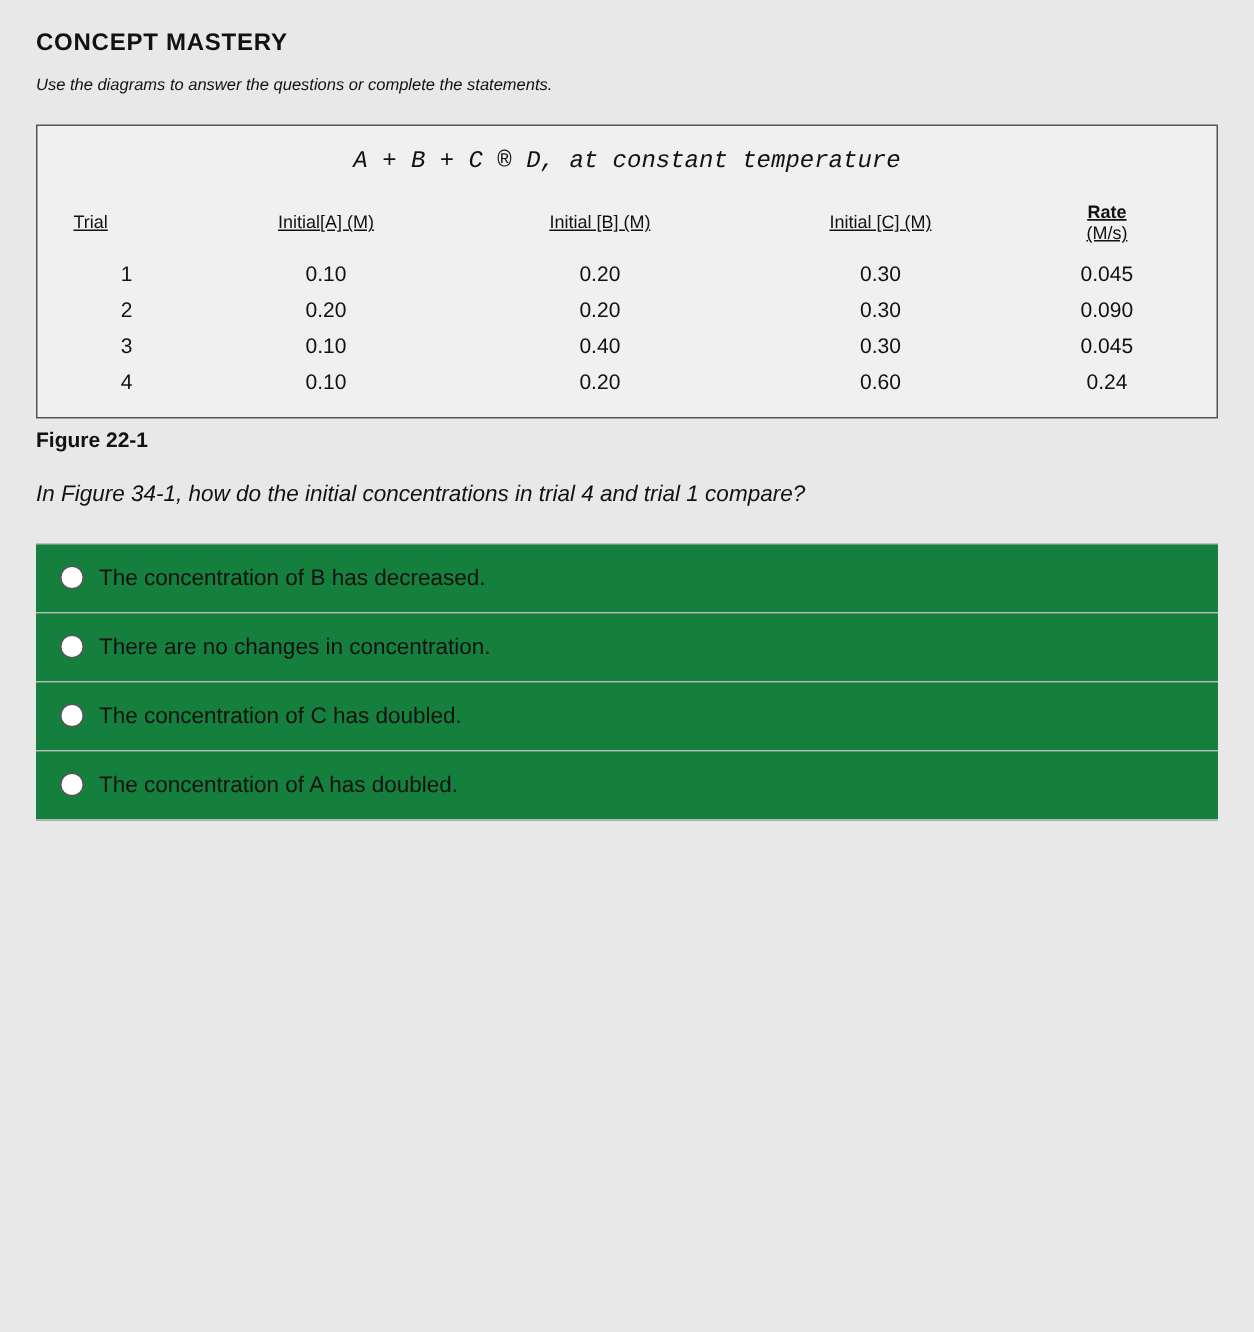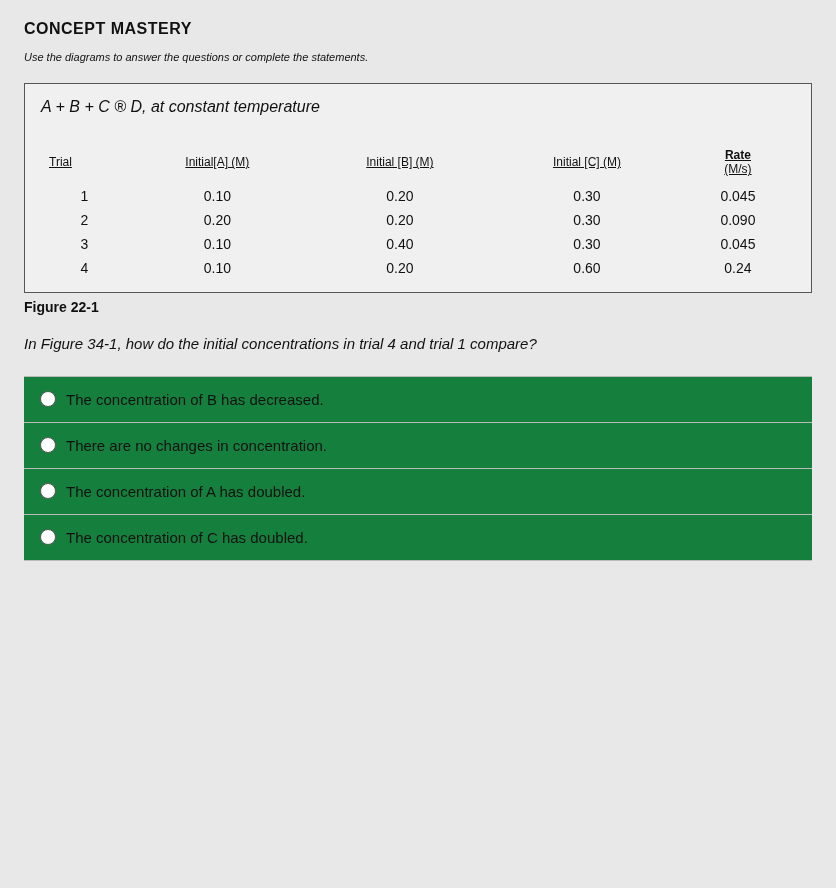--- a/index.html
+++ b/index.html
@@ -26,21 +26,23 @@
     .table-container {
       border: 1.5px solid #555;
       background: #f0f0f0;
       padding: 14px 16px 12px 16px;
       margin-bottom: 6px;
       width: 100%;
     }
     .reaction-title {
       font-size: 16px;
       font-style: italic;
-      margin-bottom: 28px;
+      text-align: center;
+      margin-bottom: 14px;
+      font-family: Liberation Mono, monospace;
     }
     table {
       width: 100%;
       border-collapse: collapse;
     }
     th, td {
       padding: 4px 8px;
       text-align: center;
       font-size: 14px;
       vertical-align: middle;
@@ -172,19 +174,19 @@
 <div class="option-row">
       <span class="radio-circle"></span>
       <span class="option-text">The concentration of B has decreased.</span>
     </div>
     <div class="option-row">
       <span class="radio-circle"></span>
       <span class="option-text">There are no changes in concentration.</span>
     </div>
     <div class="option-row">
       <span class="radio-circle"></span>
-      <span class="option-text">The concentration of A has doubled.</span>
+      <span class="option-text">The concentration of C has doubled.</span>
     </div>
     <div class="option-row">
       <span class="radio-circle"></span>
-      <span class="option-text">The concentration of C has doubled.</span>
+      <span class="option-text">The concentration of A has doubled.</span>
     </div>
   </div>
 
 </body></html>

